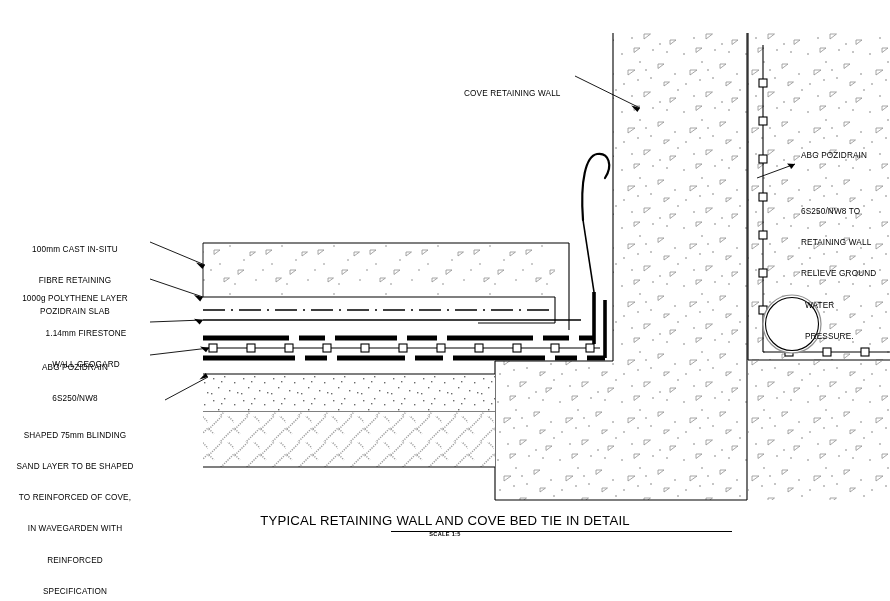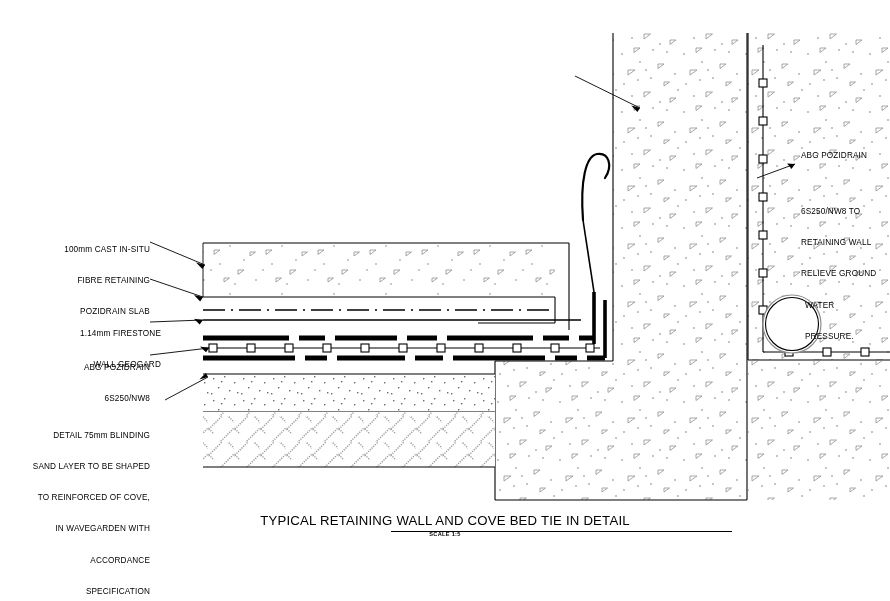--- a/index.html
+++ b/index.html
@@ -2,21 +2,21 @@
 <html><head>
 <meta charset="utf-8">
 <style>
   html,body{margin:0;padding:0;background:#ffffff;}
   body{width:890px;height:601px;overflow:hidden;
        font-family:"Liberation Sans",sans-serif;color:#000;}
   #stage{position:relative;width:890px;height:601px;background:#fff;}
   svg#dwg{position:absolute;left:0;top:0;width:890px;height:601px;}
   .lbl{position:absolute;font-size:8.2px;line-height:10.4px;
        letter-spacing:.15px;color:#000;white-space:pre;}
-  .lbl.r{text-align:right;}
+  .lbl.r{text-align:center;}
   .lbl.l{text-align:left;}
   #title-wrap{position:absolute;left:0;top:511px;width:890px;text-align:center;}
   #dwg-title{font-size:13.2px;letter-spacing:.2px;display:inline-block;
              padding-bottom:2px;}
   #dwg-scale{font-size:5.6px;letter-spacing:.3px;display:block;
              margin-top:1px;font-weight:bold;}
   #title-rule{position:absolute;left:391px;top:531px;width:341px;height:1px;
               background:#000;}
 </style>
 </head>
@@ -224,40 +224,46 @@
       <path d="M795 164 l-8.0 -0.6 l4.6 5.4 z"></path>
     </g>
   </svg>
 
   <div class="lbl r" style="left:0px;top:224px;width:150px;">
     <div>100mm CAST IN-SITU</div>
     <div>FIBRE RETAINING</div>
     <div>POZIDRAIN SLAB</div>
   </div>
 
+  <div class="lbl r" style="left:0px;top:273px;width:150px;">
+    <div>1000g POLYTHENE LAYER</div>
+  </div>
 
   <div class="lbl r" style="left:0px;top:308px;width:150px;margin-left:11px;">
     <div>1.14mm FIRESTONE</div>
     <div>WALL GEOGARD</div>
   </div>
 
   <div class="lbl r" style="left:0px;top:342px;width:150px;">
     <div>ABG POZIDRAIN</div>
     <div>6S250/NW8</div>
   </div>
 
   <div class="lbl r" style="left:0px;top:410px;width:150px;">
-    <div>DETAIL 75mm BLINDING</div>
+    <div>SHAPED 75mm BLINDING</div>
     <div>SAND LAYER TO BE SHAPED</div>
     <div>TO REINFORCED OF COVE,</div>
     <div>IN WAVEGARDEN WITH</div>
-    <div>ACCORDANCE</div>
+    <div>REINFORCED</div>
     <div>SPECIFICATION</div>
   </div>
 
+  <div class="lbl l" style="left:464px;top:68px;width:140px;">
+    <div>COVE RETAINING WALL</div>
+  </div>
 
   <div class="lbl l" style="left:801px;top:130px;width:92px;">
     <div>ABG POZIDRAIN</div>
     <div style="height:4px"></div>
     <div>6S250/NW8 TO</div>
     <div>RETAINING WALL</div>
     <div>RELIEVE GROUND</div>
     <div style="padding-left:4px">WATER</div>
     <div style="padding-left:4px">PRESSURE.</div>
   </div>

